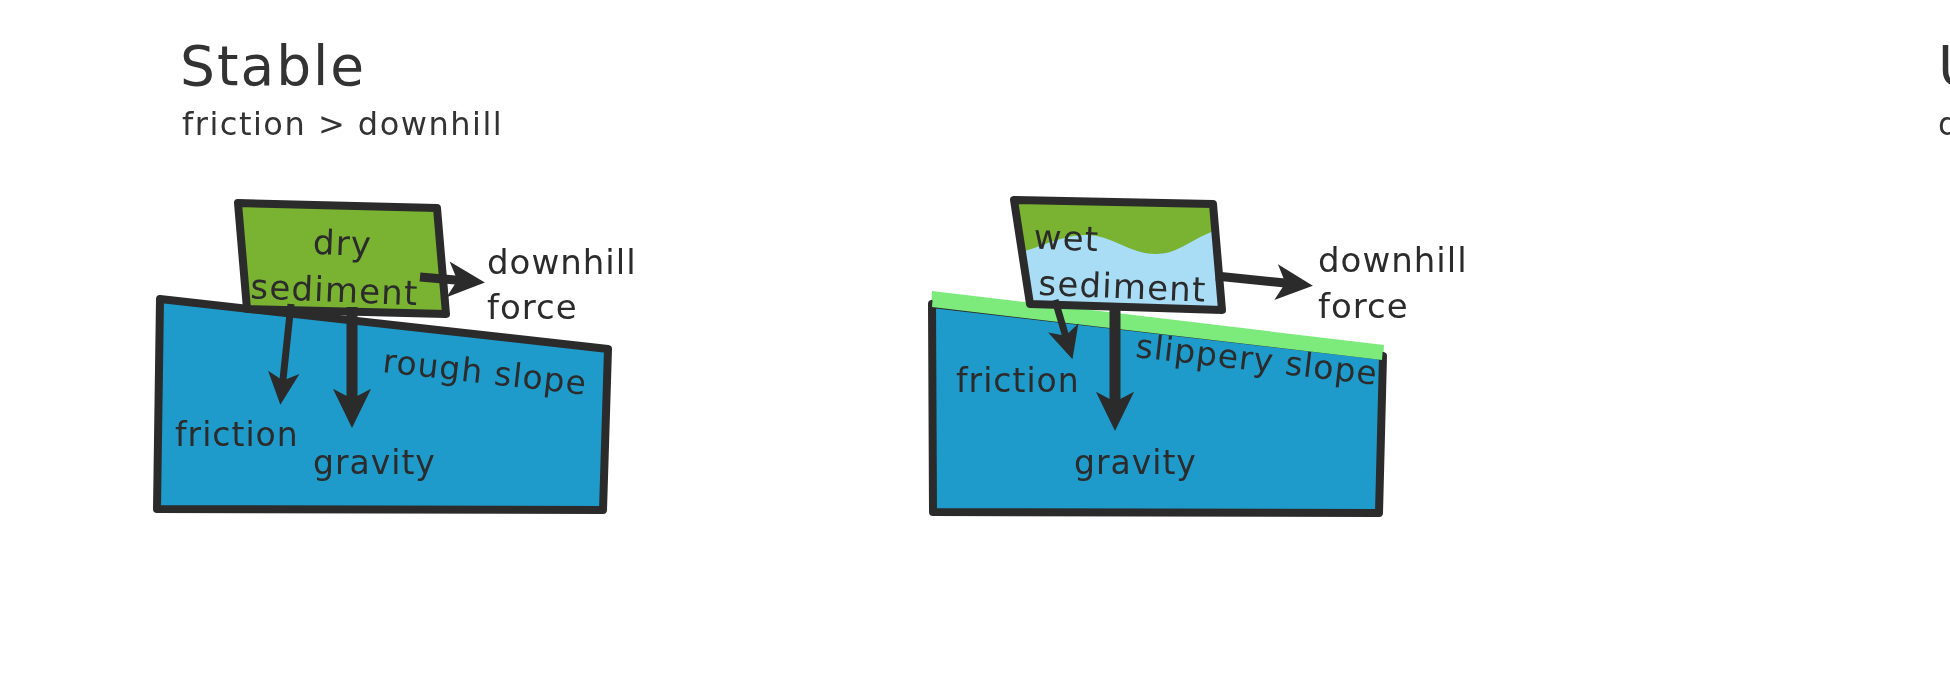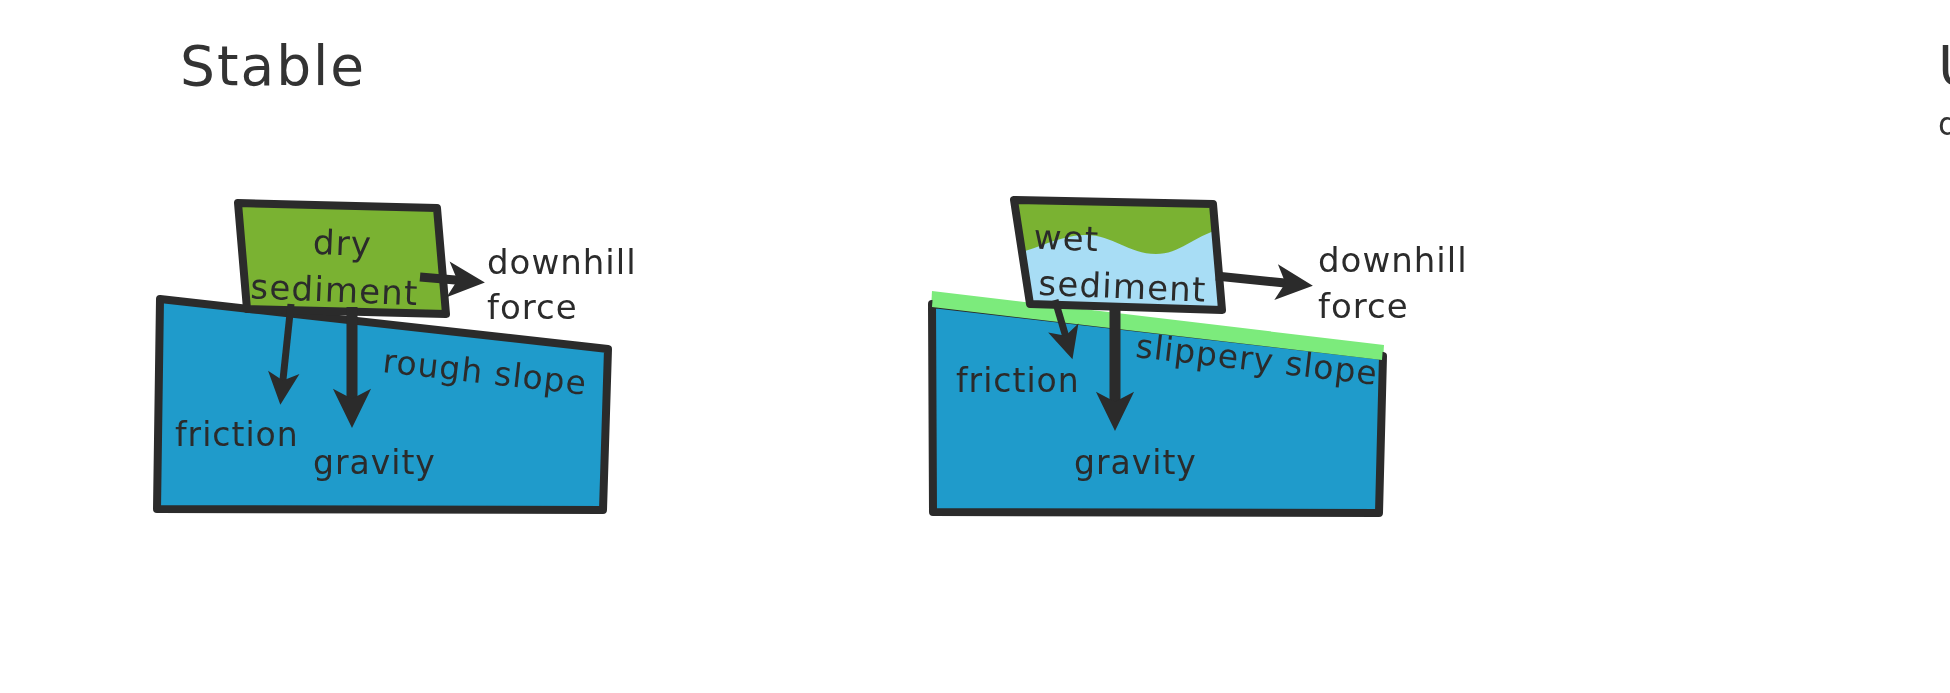--- a/index.html
+++ b/index.html
@@ -55,20 +55,21 @@
     letter-spacing:1px;
   }
 </style>
 </head>
 <body>
 
 <div class="stage">
 
   <div class="panel panel-left">
     <div class="title title-left">Stable</div>
+    <div class="subtitle subtitle-left">friction &gt; downhill</div>
   </div>
 
   <div class="panel panel-right">
     <div class="title title-right">Unstable</div>
     <div class="subtitle subtitle-right">downhill &gt; friction</div>
   </div>
 
   <svg class="art" viewBox="0 0 1950 693" xmlns="http://www.w3.org/2000/svg">
     <defs>
       <marker id="ah-thin" viewBox="0 0 12 12" refX="6" refY="6" markerWidth="5.2" markerHeight="5.2" orient="auto-start-reverse">

